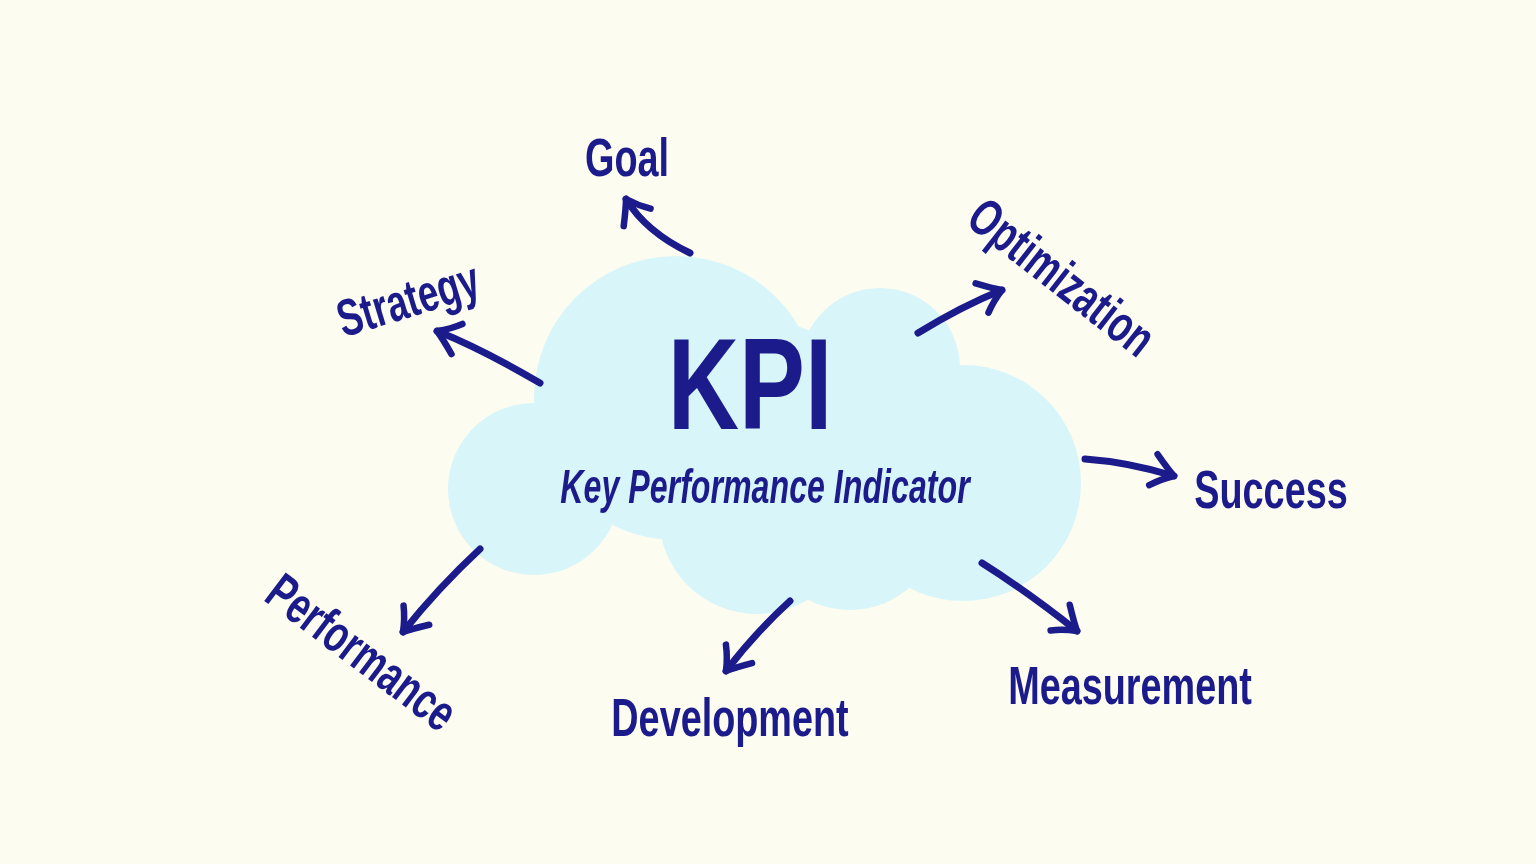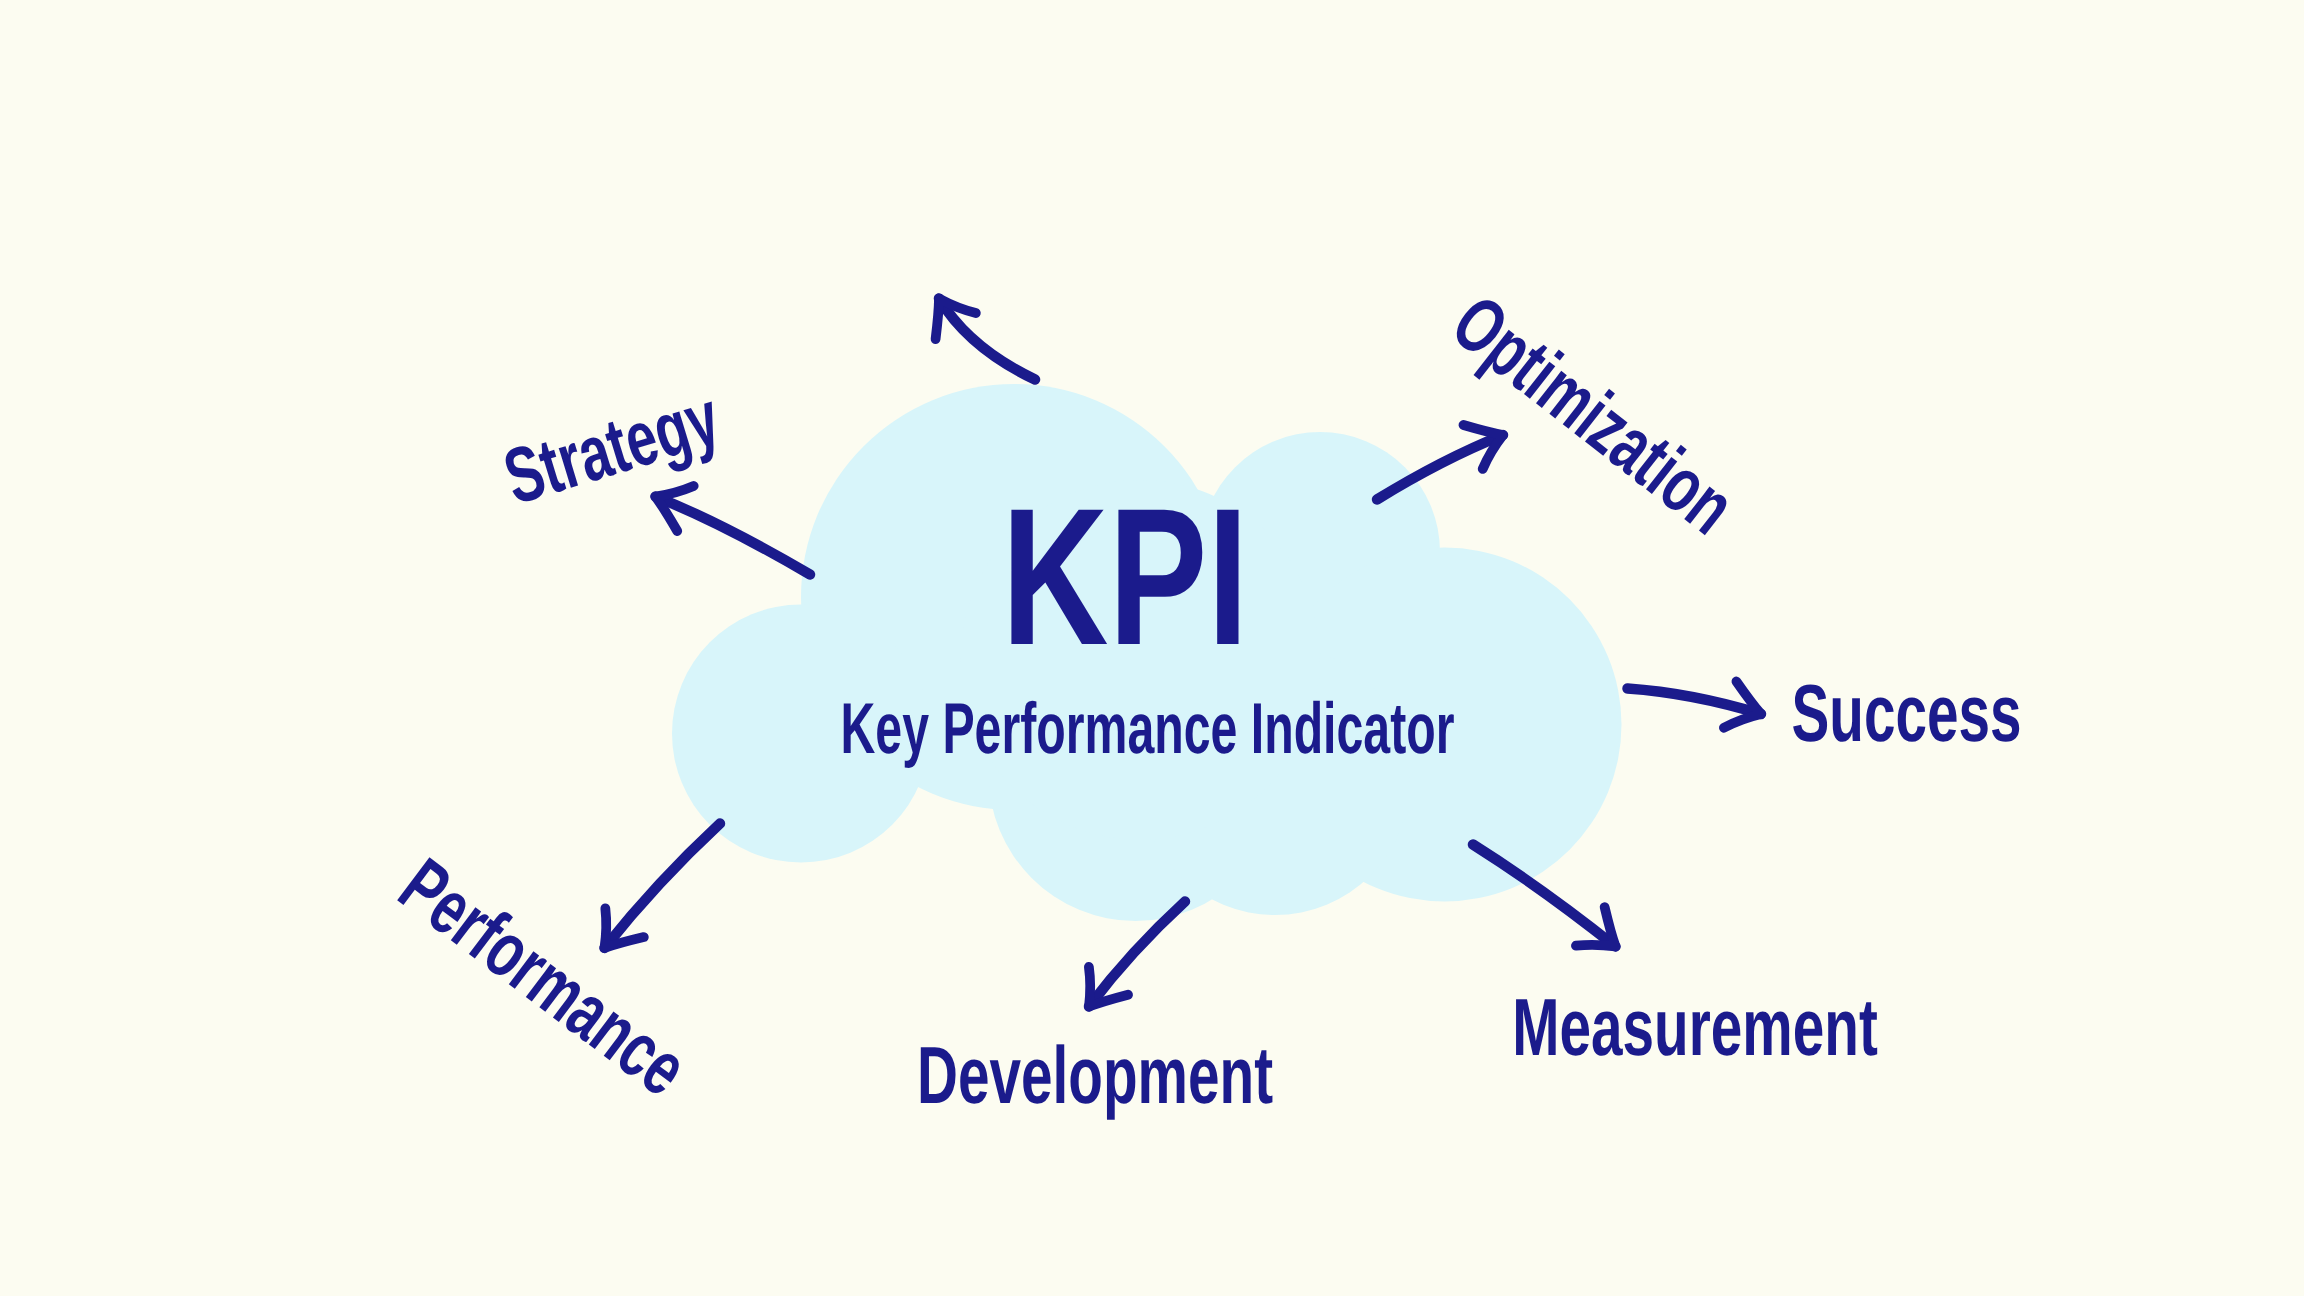--- a/index.html
+++ b/index.html
@@ -28,34 +28,35 @@
     line-height:1;
   }
   .label .cond{
     display:inline-block;
     transform:scaleX(0.70);
   }
   
   #lbl-goal        {left:627px; top:157px; font-size:54px; transform:translate(-50%,-50%);}
   #lbl-strategy    {left:408px; top:299px; font-size:52px; transform:translate(-50%,-50%) rotate(-17deg);}
   #lbl-optimization{left:1062px;top:277px; font-size:52px; transform:translate(-50%,-50%) rotate(38deg);}
-  #lbl-success     {left:1271px;top:476px; font-size:54px; transform:translate(-50%,-50%);}
+  #lbl-success     {left:1271px;top:489px; font-size:54px; transform:translate(-50%,-50%);}
   #lbl-measurement {left:1130px;top:685px; font-size:54px; transform:translate(-50%,-50%);text-decoration:underline;}
   #lbl-development {left:730px; top:717px; font-size:54px; transform:translate(-50%,-50%);text-align:center;}
   #lbl-performance {left:362px; top:652px; font-size:52px; transform:translate(-50%,-50%) rotate(37deg);}
   
   #center-acronym{
     left:750px; top:384px; font-size:130px;
     transform:translate(-50%,-50%);
     text-align:center;
   }
   #center-acronym .cond{transform:scaleX(0.76);}
   #center-subtitle{
     left:765px; top:487px; font-size:48px;
     transform:translate(-50%,-50%);
+    font-style:italic;
   }
   #center-subtitle .cond{transform:scaleX(0.67);}
 </style>
 </head>
 <body>
 
 <div class="canvas">
 
   <svg class="scene" viewBox="0 0 1536 864" aria-hidden="true">
     <defs>
@@ -85,20 +86,23 @@
     </g>
   </svg>
 
   <div class="label" id="center-acronym">
     <span class="cond">KPI</span>
   </div>
   <div class="label" id="center-subtitle">
     <span class="cond">Key Performance Indicator</span>
   </div>
 
+  <div class="label" id="lbl-goal">
+    <span class="cond">Goal</span>
+  </div>
   <div class="label" id="lbl-strategy">
     <span class="cond">Strategy</span>
   </div>
   <div class="label" id="lbl-optimization">
     <span class="cond">Optimization</span>
   </div>
   <div class="label" id="lbl-success">
     <span class="cond">Success</span>
   </div>
   <div class="label" id="lbl-measurement">

